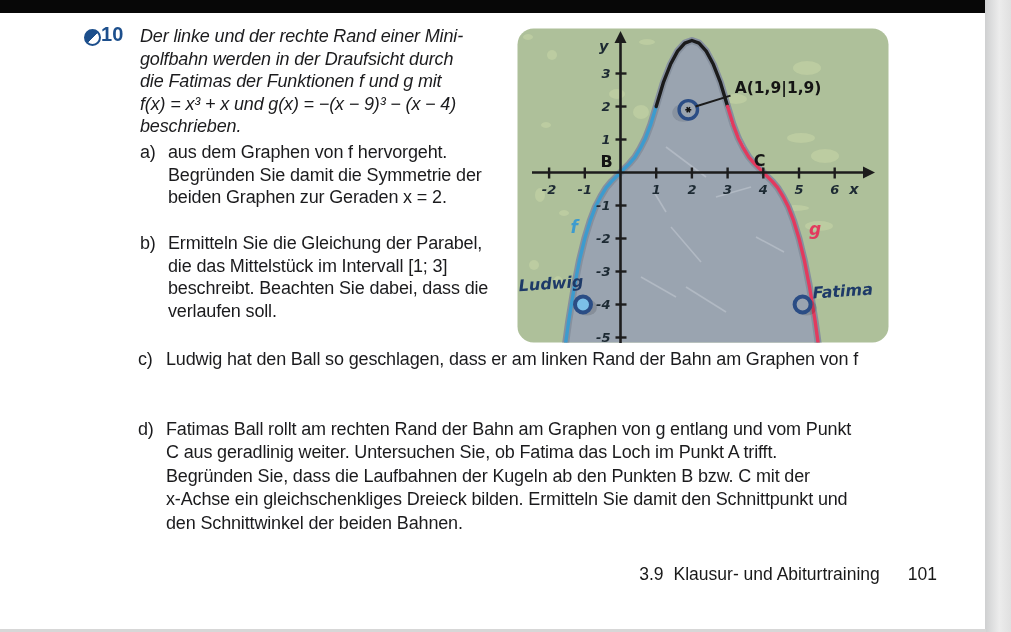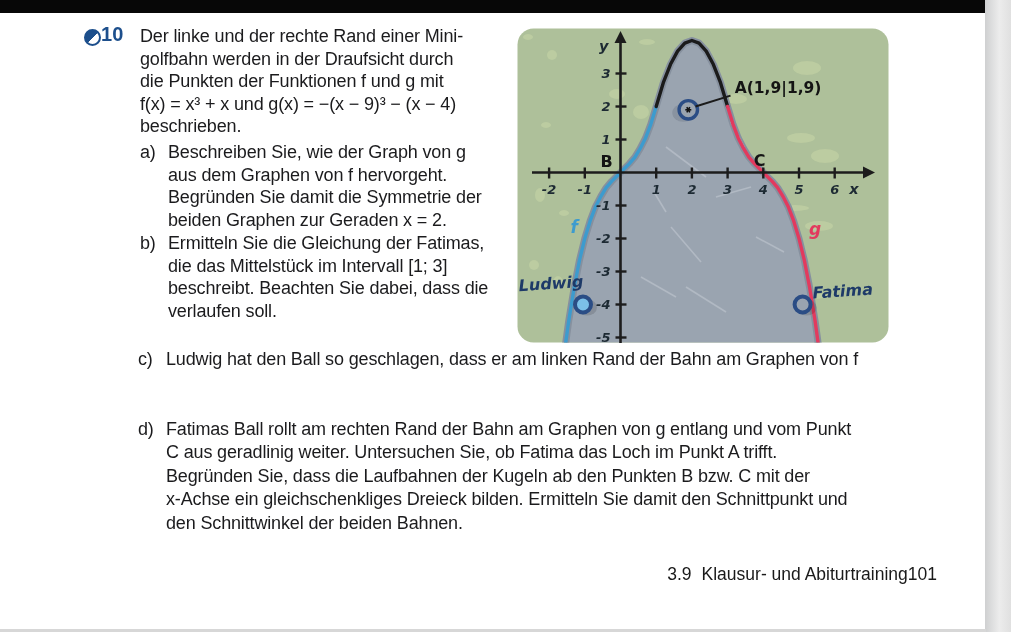--- a/index.html
+++ b/index.html
@@ -10,35 +10,35 @@
                  background:linear-gradient(to right,#cfd0d1,#ececec 55%,#e0e0e0); }
   .bottom-line { position:absolute; left:0; top:629px; width:986px; height:3px; background:#d7d7d7; }
 
   .task-head { position:absolute; left:84px; top:23px; display:flex; align-items:flex-end; }
   .diff-icon { width:17px; height:17px; border-radius:50%; border:2px solid #1d4f8c; box-sizing:border-box;
                background:linear-gradient(135deg,#1d4f8c 0%,#1d4f8c 50%,#ffffff 50%,#ffffff 100%); }
   .task-num { font-size:20px; font-weight:bold; color:#1d4f8c; letter-spacing:0.2px; }
 
   .body-text { font-size:18px; color:#1b1b1d; letter-spacing:-0.15px; }
   .ln { white-space:nowrap; line-height:22.6px; }
-  .intro { position:absolute; left:140px; top:25px; }
+  .intro { position:absolute; left:140px; top:25px;font-style:italic; }
   .part { position:absolute; display:flex; }
   .plabel { width:28px; flex:none; line-height:22.6px; }
   .part-a { left:140px; top:141px; }
   .part-b { left:140px; top:232px; }
   .part-c { left:138px; top:348px; }
   .part-d { left:138px; top:418px; }
   .part-c .ln, .part-c .plabel, .part-d .ln, .part-d .plabel { line-height:23.4px; }
 
   .figure { position:absolute; left:516px; top:27px; }
 
   .footer { position:absolute; top:564px; left:0; width:937px; display:flex; justify-content:flex-end;
             align-items:baseline; font-size:17.5px; color:#191919;text-align:center; }
   .footer .sec { margin-right:10px; }
-  .footer .pagenum { }
+  .footer .pagenum { margin-left:28px; }
 
   
   .tick { font:italic bold 13px "DejaVu Sans", sans-serif; fill:#1d2a33; }
   .axis-letter { font:italic bold 14.5px "DejaVu Sans", sans-serif; fill:#1d2a33; }
   .pt-label { font:bold 16px "DejaVu Sans", sans-serif; fill:#141414; }
   .a-label { font:bold 15.5px "DejaVu Sans", sans-serif; fill:#141414; }
   .curve-label { font:italic bold 17px "DejaVu Sans", sans-serif; }
   .ball-label { font:italic bold 16px "DejaVu Sans", sans-serif; fill:#1e3a68; }
 </style>
 </head>
@@ -50,39 +50,38 @@
   <div class="bottom-line"></div>
 
   <div class="task-head">
     <span class="diff-icon"></span>
     <span class="task-num">10</span>
   </div>
 
   <div class="intro body-text">
     <div class="ln">Der linke und der rechte Rand einer Mini-</div>
     <div class="ln">golfbahn werden in der Draufsicht durch</div>
-    <div class="ln">die Punkten der Funktionen f und g mit</div>
+    <div class="ln">die Fatimas der Funktionen f und g mit</div>
     <div class="ln">f(x) = x³ + x und g(x) = −(x − 9)³ − (x − 4)</div>
     <div class="ln">beschrieben.</div>
   </div>
 
   <div class="part part-a body-text">
     <span class="plabel">a)</span>
     <div>
-      <div class="ln">Beschreiben Sie, wie der Graph von g</div>
       <div class="ln">aus dem Graphen von f hervorgeht.</div>
       <div class="ln">Begründen Sie damit die Symmetrie der</div>
       <div class="ln">beiden Graphen zur Geraden x = 2.</div>
     </div>
   </div>
 
   <div class="part part-b body-text">
     <span class="plabel">b)</span>
     <div>
-      <div class="ln">Ermitteln Sie die Gleichung der Fatimas,</div>
+      <div class="ln">Ermitteln Sie die Gleichung der Parabel,</div>
       <div class="ln">die das Mittelstück im Intervall [1; 3]</div>
       <div class="ln">beschreibt. Beachten Sie dabei, dass die</div>
       <div class="ln">verlaufen soll.</div>
     </div>
   </div>
 
   <div class="part part-c body-text">
     <span class="plabel">c)</span>
     <div>
       <div class="ln">Ludwig hat den Ball so geschlagen, dass er am linken Rand der Bahn am Graphen von f</div>

